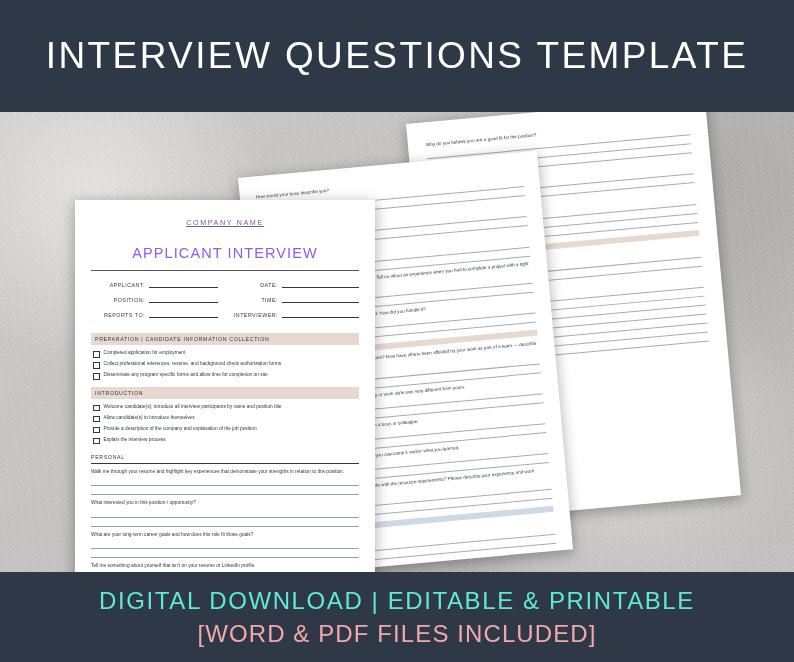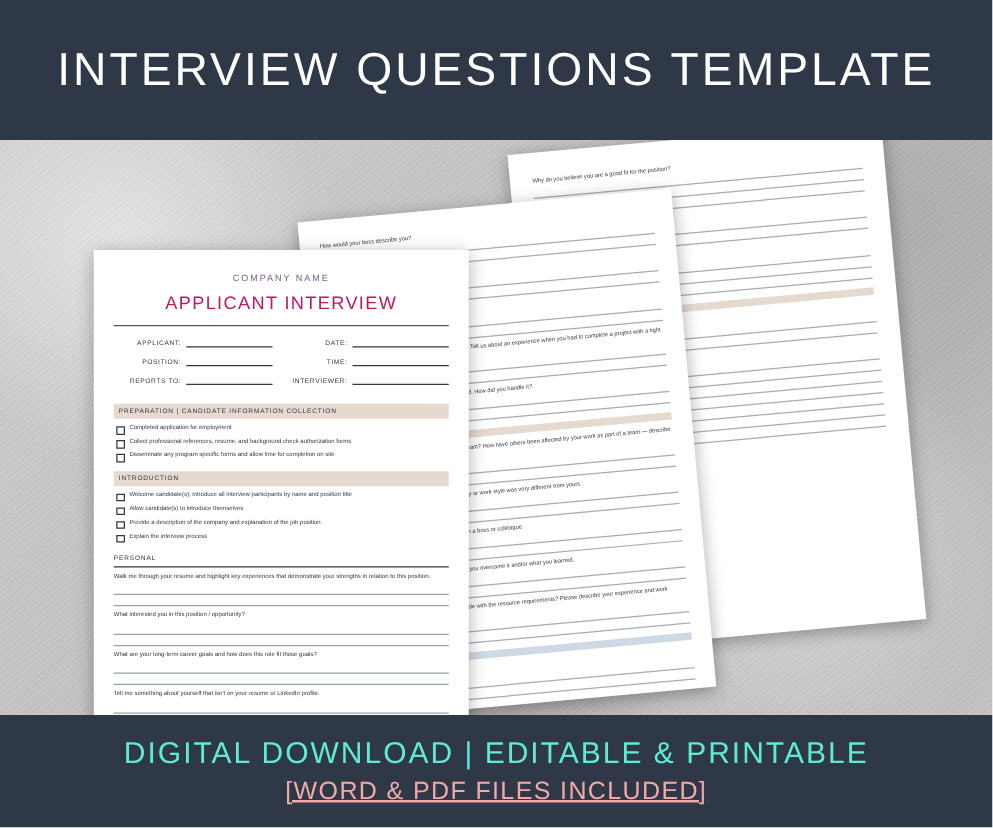--- a/index.html
+++ b/index.html
@@ -48,25 +48,24 @@
     white-space: nowrap;
   }
   .banner-sub {
     color: #5eead4;
     font-size: 24px;
     letter-spacing: 1.6px;
     white-space: nowrap;
   }
   .banner-sub2 {
     color: #f2a8a8;
-    font-size: 20px;
+    font-size: 24px;
     letter-spacing: 1.1px;
     margin-top: 5px;
     white-space: nowrap;
-    text-decoration: underline;
   }
 
   
   .bg {
     position: absolute;
     left: 0;
     top: 112px;
     width: 794px;
     height: 460px;
     background:
@@ -119,25 +118,26 @@
     height: 397px;
     padding: 14px 16px 10px 16px;
   }
 
   
   .company-name {
     text-align: center;
     color: #7c5a8c;
     font-size: 7.2px;
     letter-spacing: 1.6px;
-    margin: 4px 0 8px 0;
+    margin: 4px 0 18px 0;
+    text-decoration: underline;
   }
   .doc-title {
     text-align: center;
-    color: #be185d;
+    color: #8b5cf6;
     font-size: 14.5px;
     letter-spacing: 1.1px;
     margin: 0 0 9px 0;
     font-weight: normal;
   }
   .title-rule {
     height: 1px;
     background: #2f3847;
     margin: 0 0 8px 0;
     opacity: .85;

